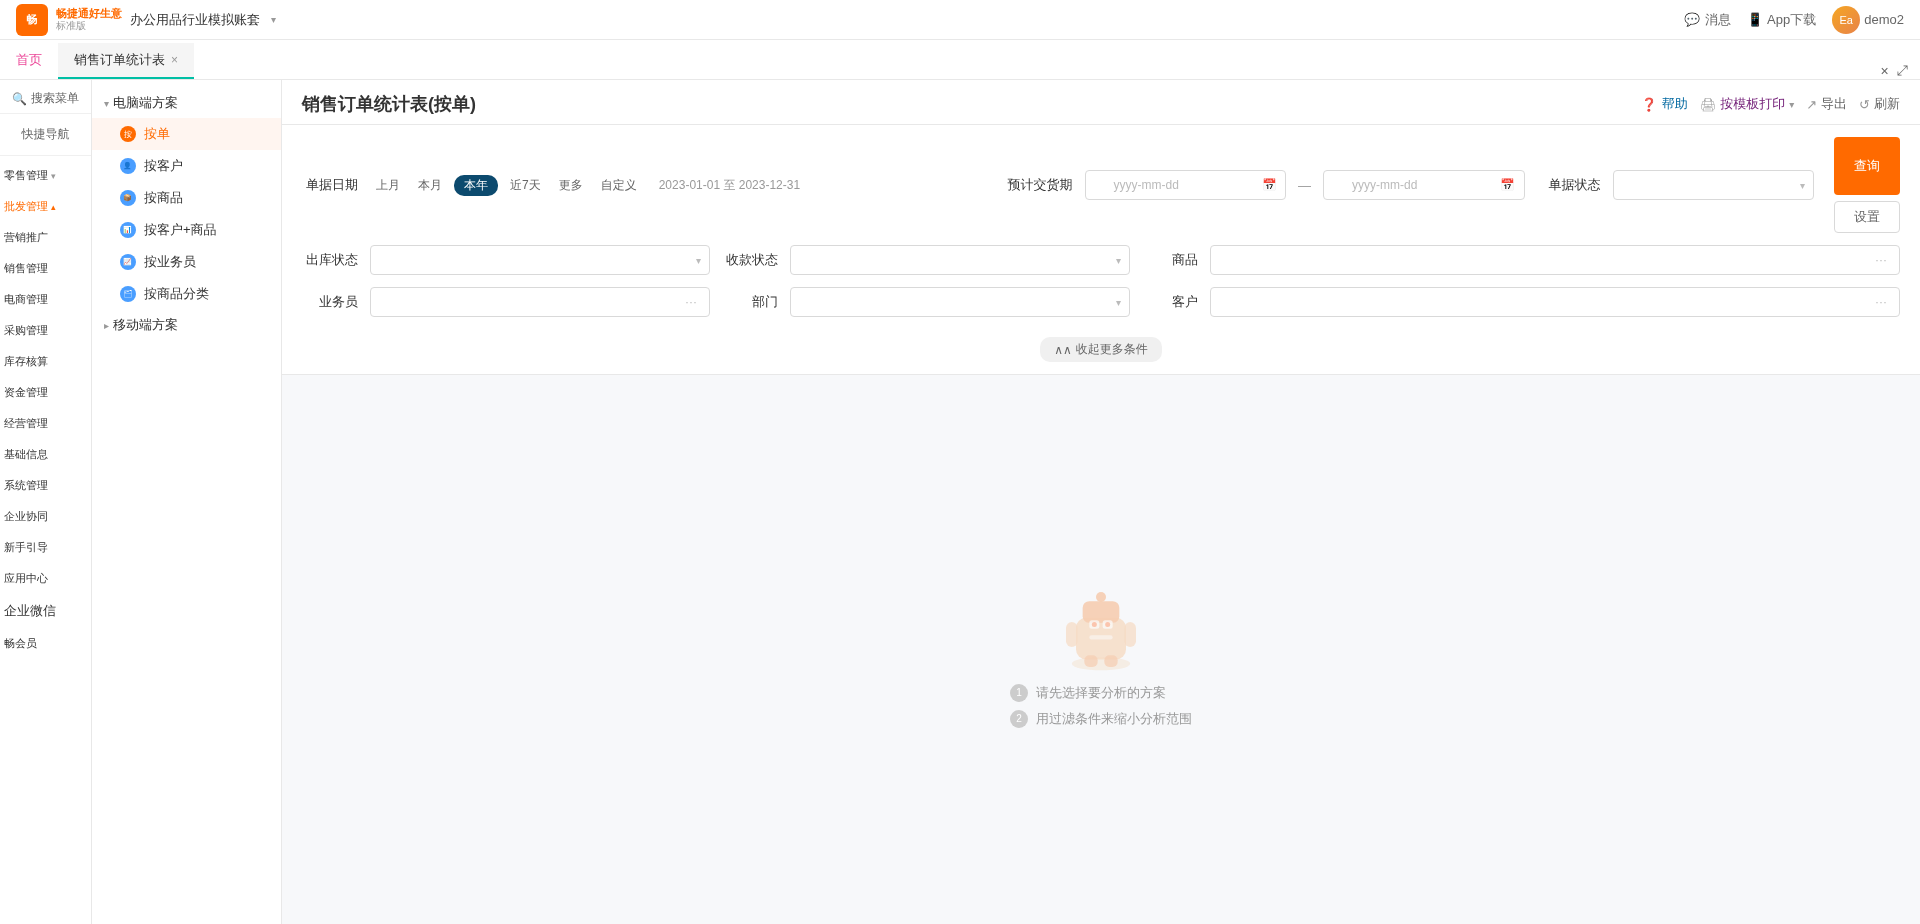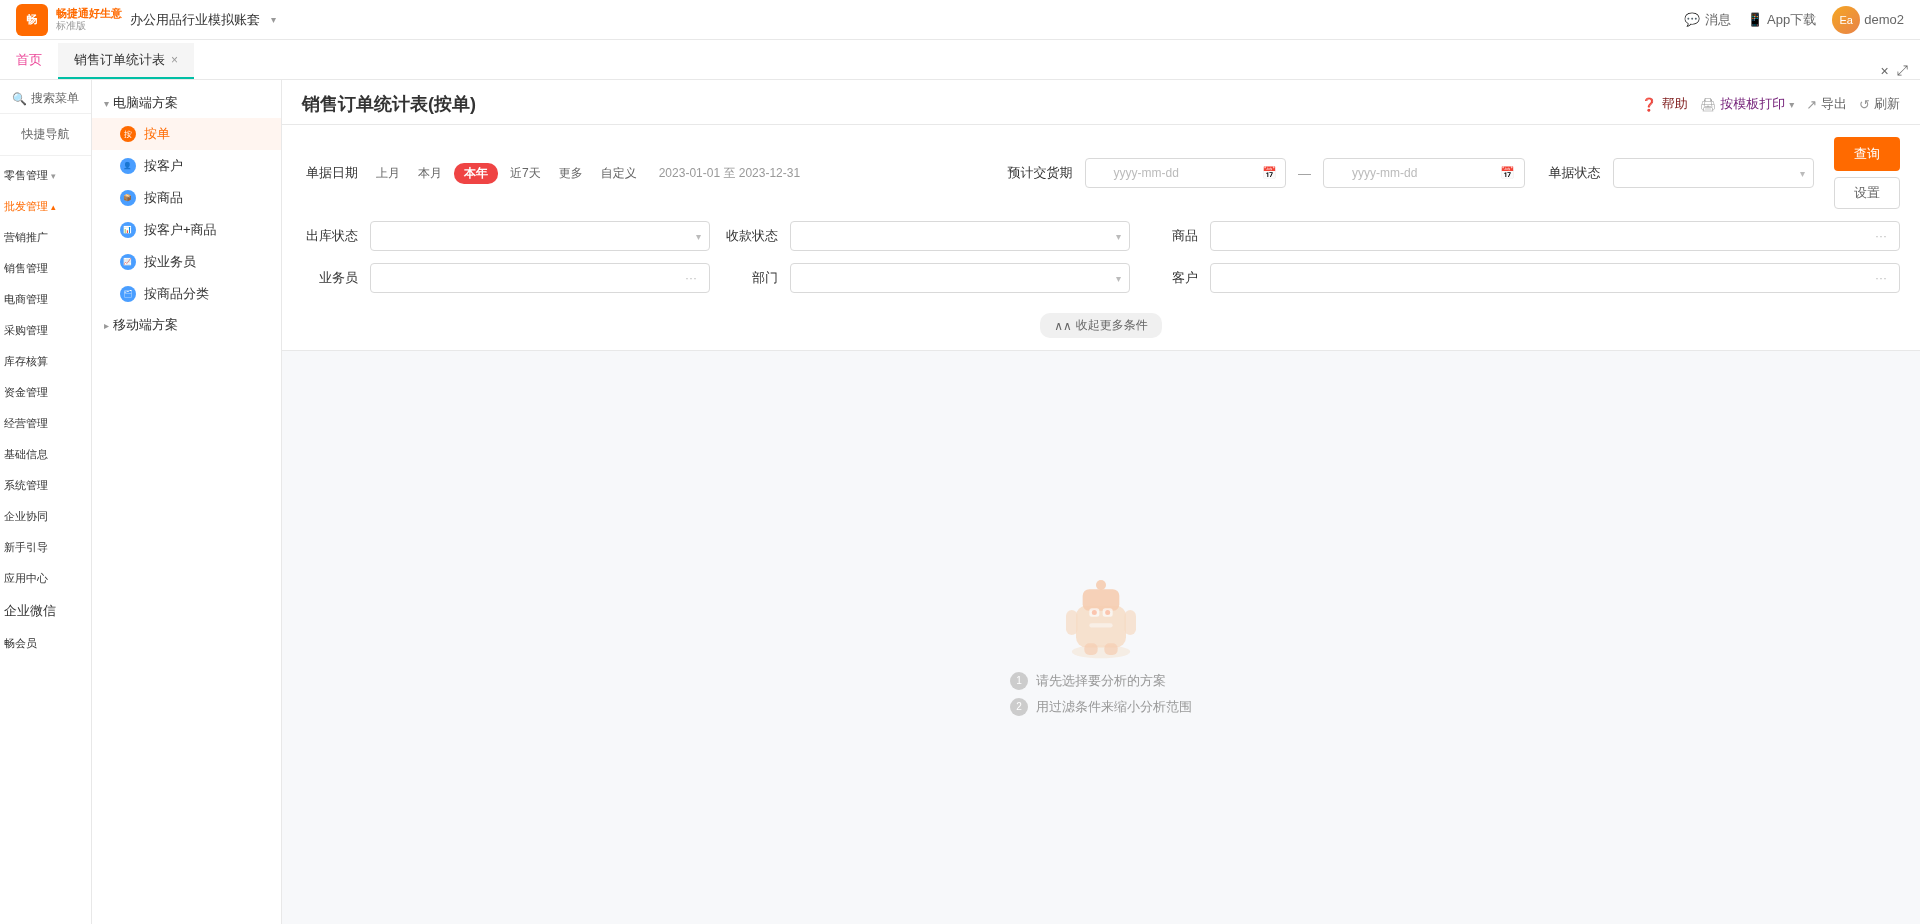--- a/index.html
+++ b/index.html
@@ -59,33 +59,33 @@
     .report-area { flex: 1; display: flex; flex-direction: column; overflow: hidden; background: #f7f8fa; }
 
     
     .report-header { background: #fff; padding: 12px 20px 8px; border-bottom: 1px solid #e8e8e8; flex-shrink: 0; display: flex; align-items: center; justify-content: space-between; }
     .report-title { font-size: 18px; font-weight: bold; color: #333; }
     .report-header-actions { display: flex; align-items: center; gap: 12px; }
     .report-header-action { display: flex; align-items: center; gap: 4px; font-size: 13px; color: #666; cursor: pointer; }
     .filter-label { font-size: 13px; color: #333; white-space: nowrap; min-width: 56px; text-align: right; }
     .filter-date-group { display: flex; align-items: center; gap: 6px; }
     .filter-date-btn { font-size: 12px; color: #666; cursor: pointer; padding: 3px 6px; border-radius: 3px; }
-    .filter-date-btn.active { background: #ef4444; color: #fff; border-radius: 10px; padding: 2px 10px; font-weight: bold; }
+    .filter-date-btn.active { background: #0c4a6e; color: #fff; border-radius: 10px; padding: 2px 10px; }
     .filter-date-range { font-size: 12px; color: #999; margin-left: 4px; }
     .filter-input { flex: 1; height: 30px; border: 1px solid #d9d9d9; border-radius: 4px; padding: 0 8px; font-size: 12px; color: #333; background: #fff; display: flex; align-items: center; justify-content: space-between; cursor: pointer; }
     .filter-input-text { color: #bbb; font-size: 12px; margin-left: 20px; }
     .filter-input-icon { color: #bbb; font-size: 12px; }
     .filter-separator { color: #999; font-size: 13px; }
     .filter-select { flex: 1; height: 30px; border: 1px solid #d9d9d9; border-radius: 4px; padding: 0 8px; font-size: 12px; color: #bbb; background: #fff; display: flex; align-items: center; justify-content: space-between; cursor: pointer; }
     .filter-ellipsis { display: flex; align-items: center; justify-content: flex-end; padding-right: 4px; color: #bbb; cursor: pointer; }
 
     
     .collapse-bar { display: flex; justify-content: center; padding: 8px 0; background: #fff; }
     .collapse-btn { display: flex; align-items: center; gap: 4px; font-size: 12px; color: #666; cursor: pointer; background: #f0f0f0; border-radius: 10px; padding: 4px 14px; }
-    .btn-query { background: #ff6a00; color: #fff; border: none; border-radius: 4px; padding: 8px 20px; font-size: 13px; cursor: pointer; }
+    .btn-query { background: #ff6a00; color: #fff; border: none; border-radius: 4px; padding: 20px 20px; font-size: 13px; cursor: pointer; }
     .btn-setting { background: #fff; color: #666; border: 1px solid #d9d9d9; border-radius: 4px; padding: 6px 14px; font-size: 13px; cursor: pointer; }
 
     
     .empty-state { flex: 1; display: flex; flex-direction: column; align-items: center; justify-content: center; gap: 12px; }
     .empty-icon { width: 100px; height: 100px; opacity: 0.6; }
     .empty-tips { display: flex; flex-direction: column; gap: 8px; }
     .empty-tip { display: flex; align-items: center; gap: 8px; font-size: 13px; color: #999; }
     .tip-num { width: 18px; height: 18px; border-radius: 50%; background: #ccc; color: #fff; font-size: 10px; display: flex; align-items: center; justify-content: center; flex-shrink: 0; }
 
     .filter-section { position: relative; }
@@ -251,21 +251,21 @@
       </div>
     </div>
 
     <div class="report-area">
 
       <div class="report-header">
         <span class="report-title">销售订单统计表(按单)</span>
         <div class="report-header-actions">
           <div class="report-header-action">
             <span style="color:#999;">❓</span>
-            <span style="color:#7f1d1d;">帮助</span>
+            <span style="color:#0369a1;">帮助</span>
           </div>
           <div class="report-header-action">
             <span style="color:#999;">🖨</span>
             <span style="color:#701a75;text-align:center;">按模板打印</span>
             <span style="color:#999;font-size:10px;">▾</span>
           </div>
           <div class="report-header-action">
             <span style="color:#999;">↗</span>
             <span style="color:#666;">导出</span>
           </div>

